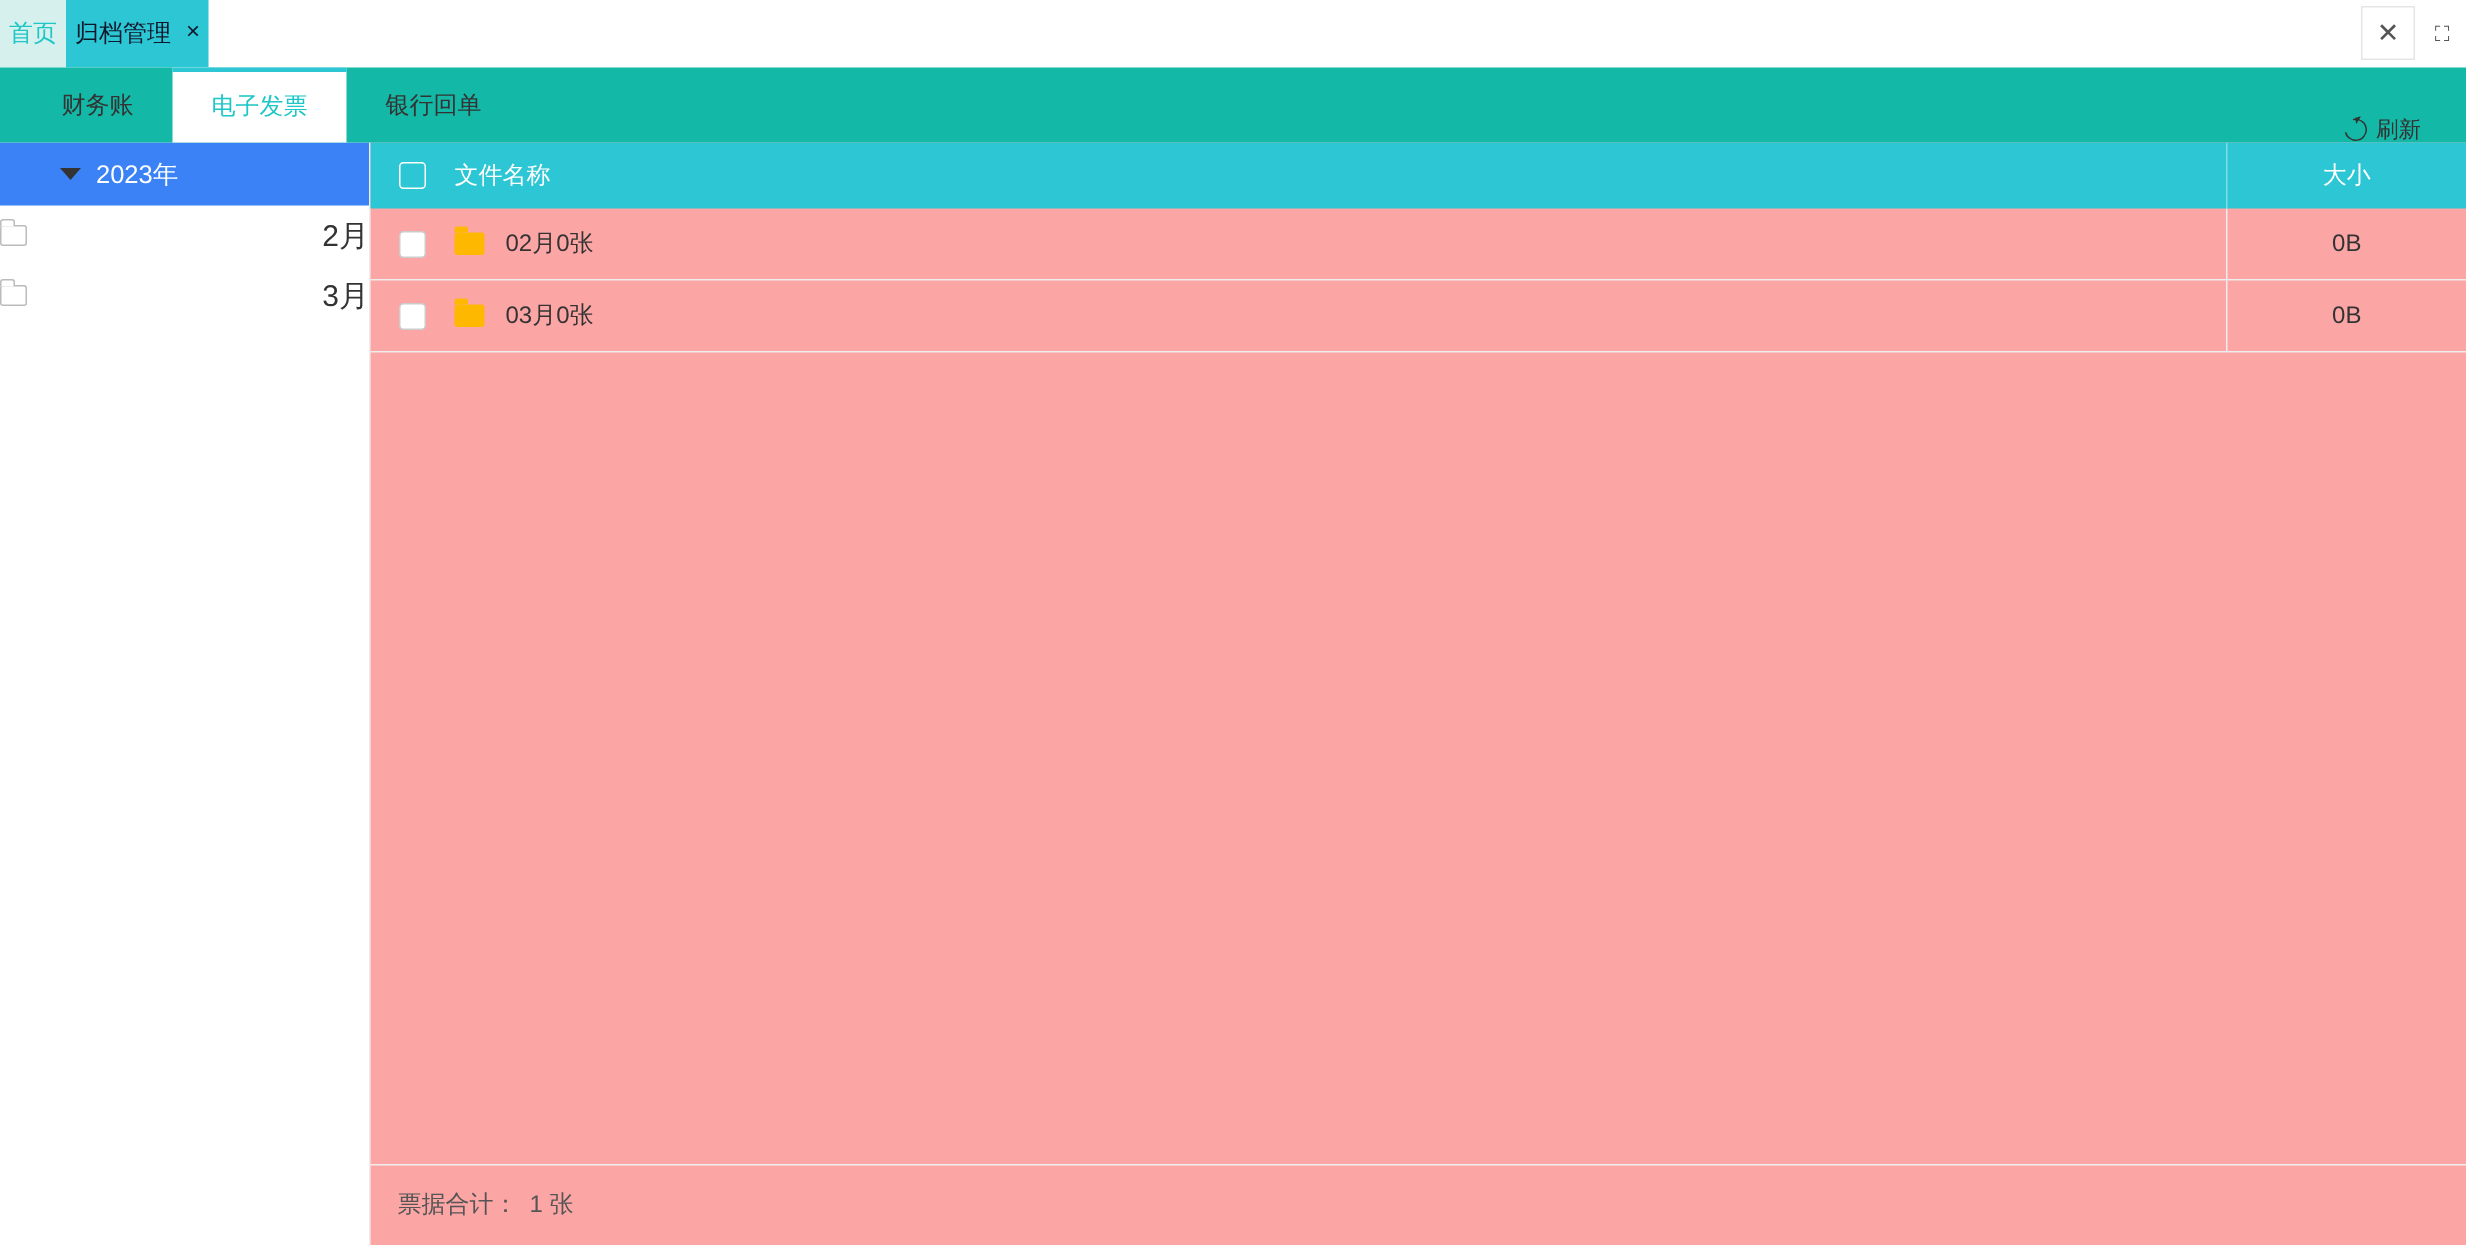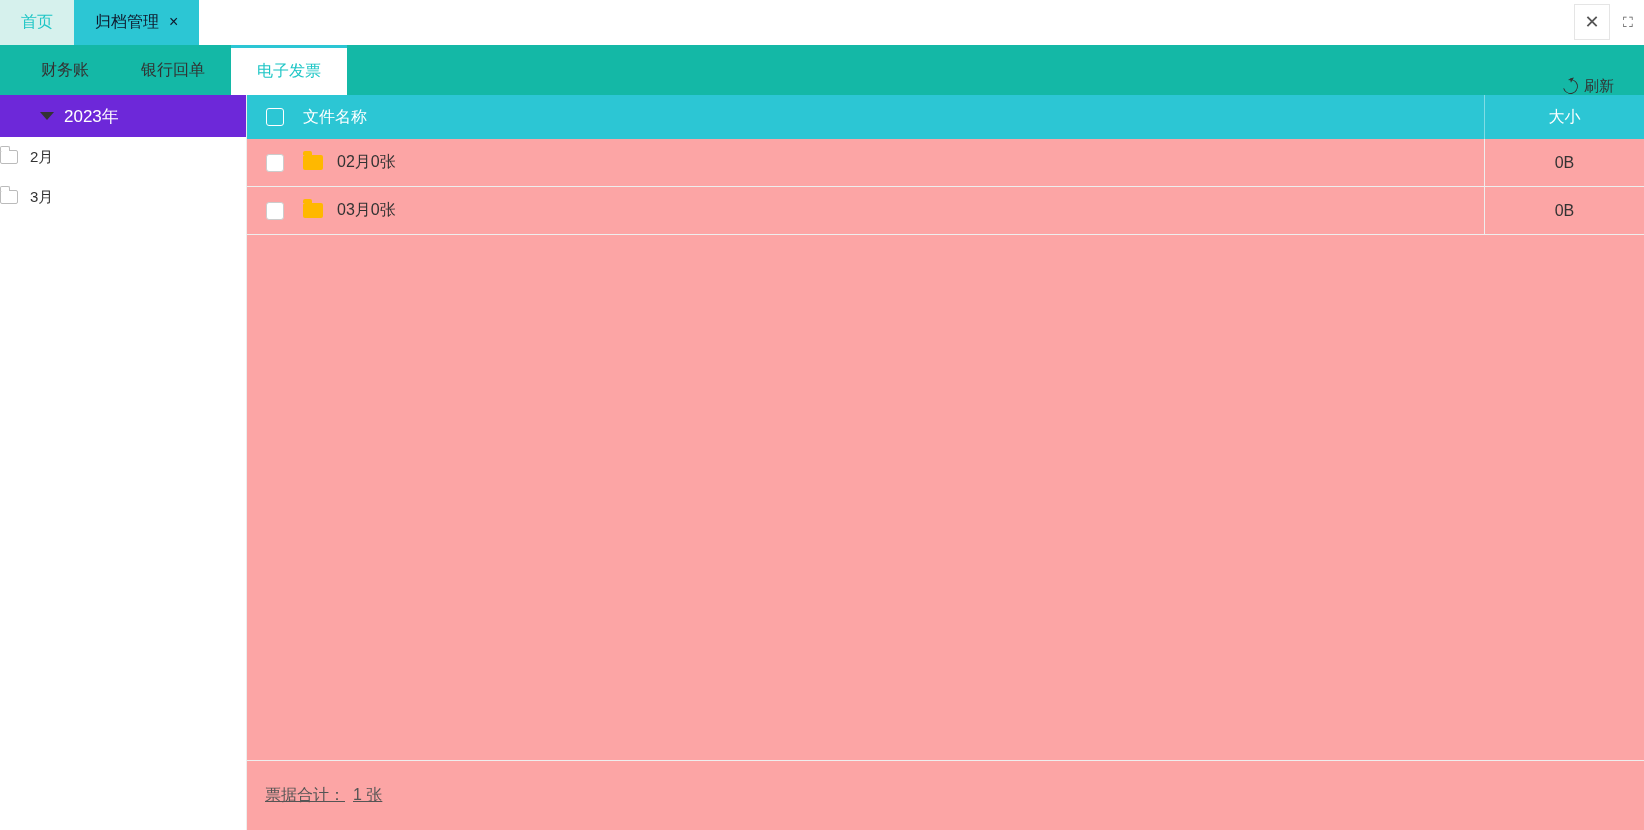--- a/index.html
+++ b/index.html
@@ -17,21 +17,21 @@
   .top-tabs {
     display: flex;
     align-items: center;
     height: 45px;
     background: #fff;
     border-bottom: 1px solid #fff;
     position: relative;
   }
   .top-tab {
     height: 45px;
-    padding: 0 21px;
+    padding: 0 6px;
     display: flex;
     align-items: center;
     font-size: 16px;
     cursor: pointer;
   }
   .top-tab.home {
     background: #d6f1ed;
     color: #1ec6c6;
   }
   .top-tab.active {
@@ -122,44 +122,45 @@
   .main {
     display: flex;
     height: calc(830px - 45px - 50px);
   }
   .sidebar {
     width: 247px;
     background: #fff;
     border-right: 1px solid #eee;
   }
   .tree-year {
-    background: #6d28d9;
+    background: #3b82f6;
     color: #fff;
     height: 42px;
     display: flex;
     align-items: center;
     padding-left: 40px;
     font-size: 17px;
     gap: 10px;
     cursor: pointer;
   }
   .tree-year .caret {
     width: 0; height: 0;
     border-left: 7px solid transparent;
     border-right: 7px solid transparent;
     border-top: 8px solid #333;
   }
   .tree-month {
     height: 40px;
     display: flex;
     align-items: center;
-    font-size: 15px;
+    font-size: 20px;
     color: #333;
     gap: 12px;
     cursor: pointer;
+    justify-content: space-between;
   }
   .folder-outline {
     width: 18px; height: 14px;
     border: 1.5px solid #bbb;
     border-radius: 2px;
     position: relative;
   }
   .folder-outline::before {
     content: "";
     position: absolute;
@@ -244,29 +245,28 @@
     width: 9px; height: 4px;
     background: #ffb800;
     border-radius: 2px 2px 0 0;
   }
   .file-link {
     color: #333;
     cursor: pointer;
   }
 
   .footer-bar {
-    height: 70px;
+    height: 54px;
     border-top: 1px solid #eee;
     display: flex;
     align-items: center;
     padding-left: 18px;
     font-size: 16px;
     color: #555;
     gap: 8px;
-    text-decoration: underline;
   }
   .table-body { flex: 1; overflow: auto; }
 </style>
 </head>
 <body>
 
 <div class="top-tabs">
   <div class="top-tab home">
     <span>首页</span>
   </div>
@@ -281,25 +281,25 @@
     <div class="top-right-btn" style="border:none;width:20px;">
       <span style="font-size:14px;">⛶</span>
     </div>
   </div>
 </div>
 
 <div class="sub-bar">
   <div class="sub-tab">
     <span>财务账</span>
   </div>
+  <div class="sub-tab active">
+    <span>电子发票</span>
+  </div>
   <div class="sub-tab">
     <span>银行回单</span>
-  </div>
-  <div class="sub-tab active">
-    <span>电子发票</span>
   </div>
   <div class="refresh-btn">
     <span class="refresh-icon"></span>
     <span>刷新</span>
   </div>
 </div>
 
 <div class="main">
 
   <div class="sidebar">

